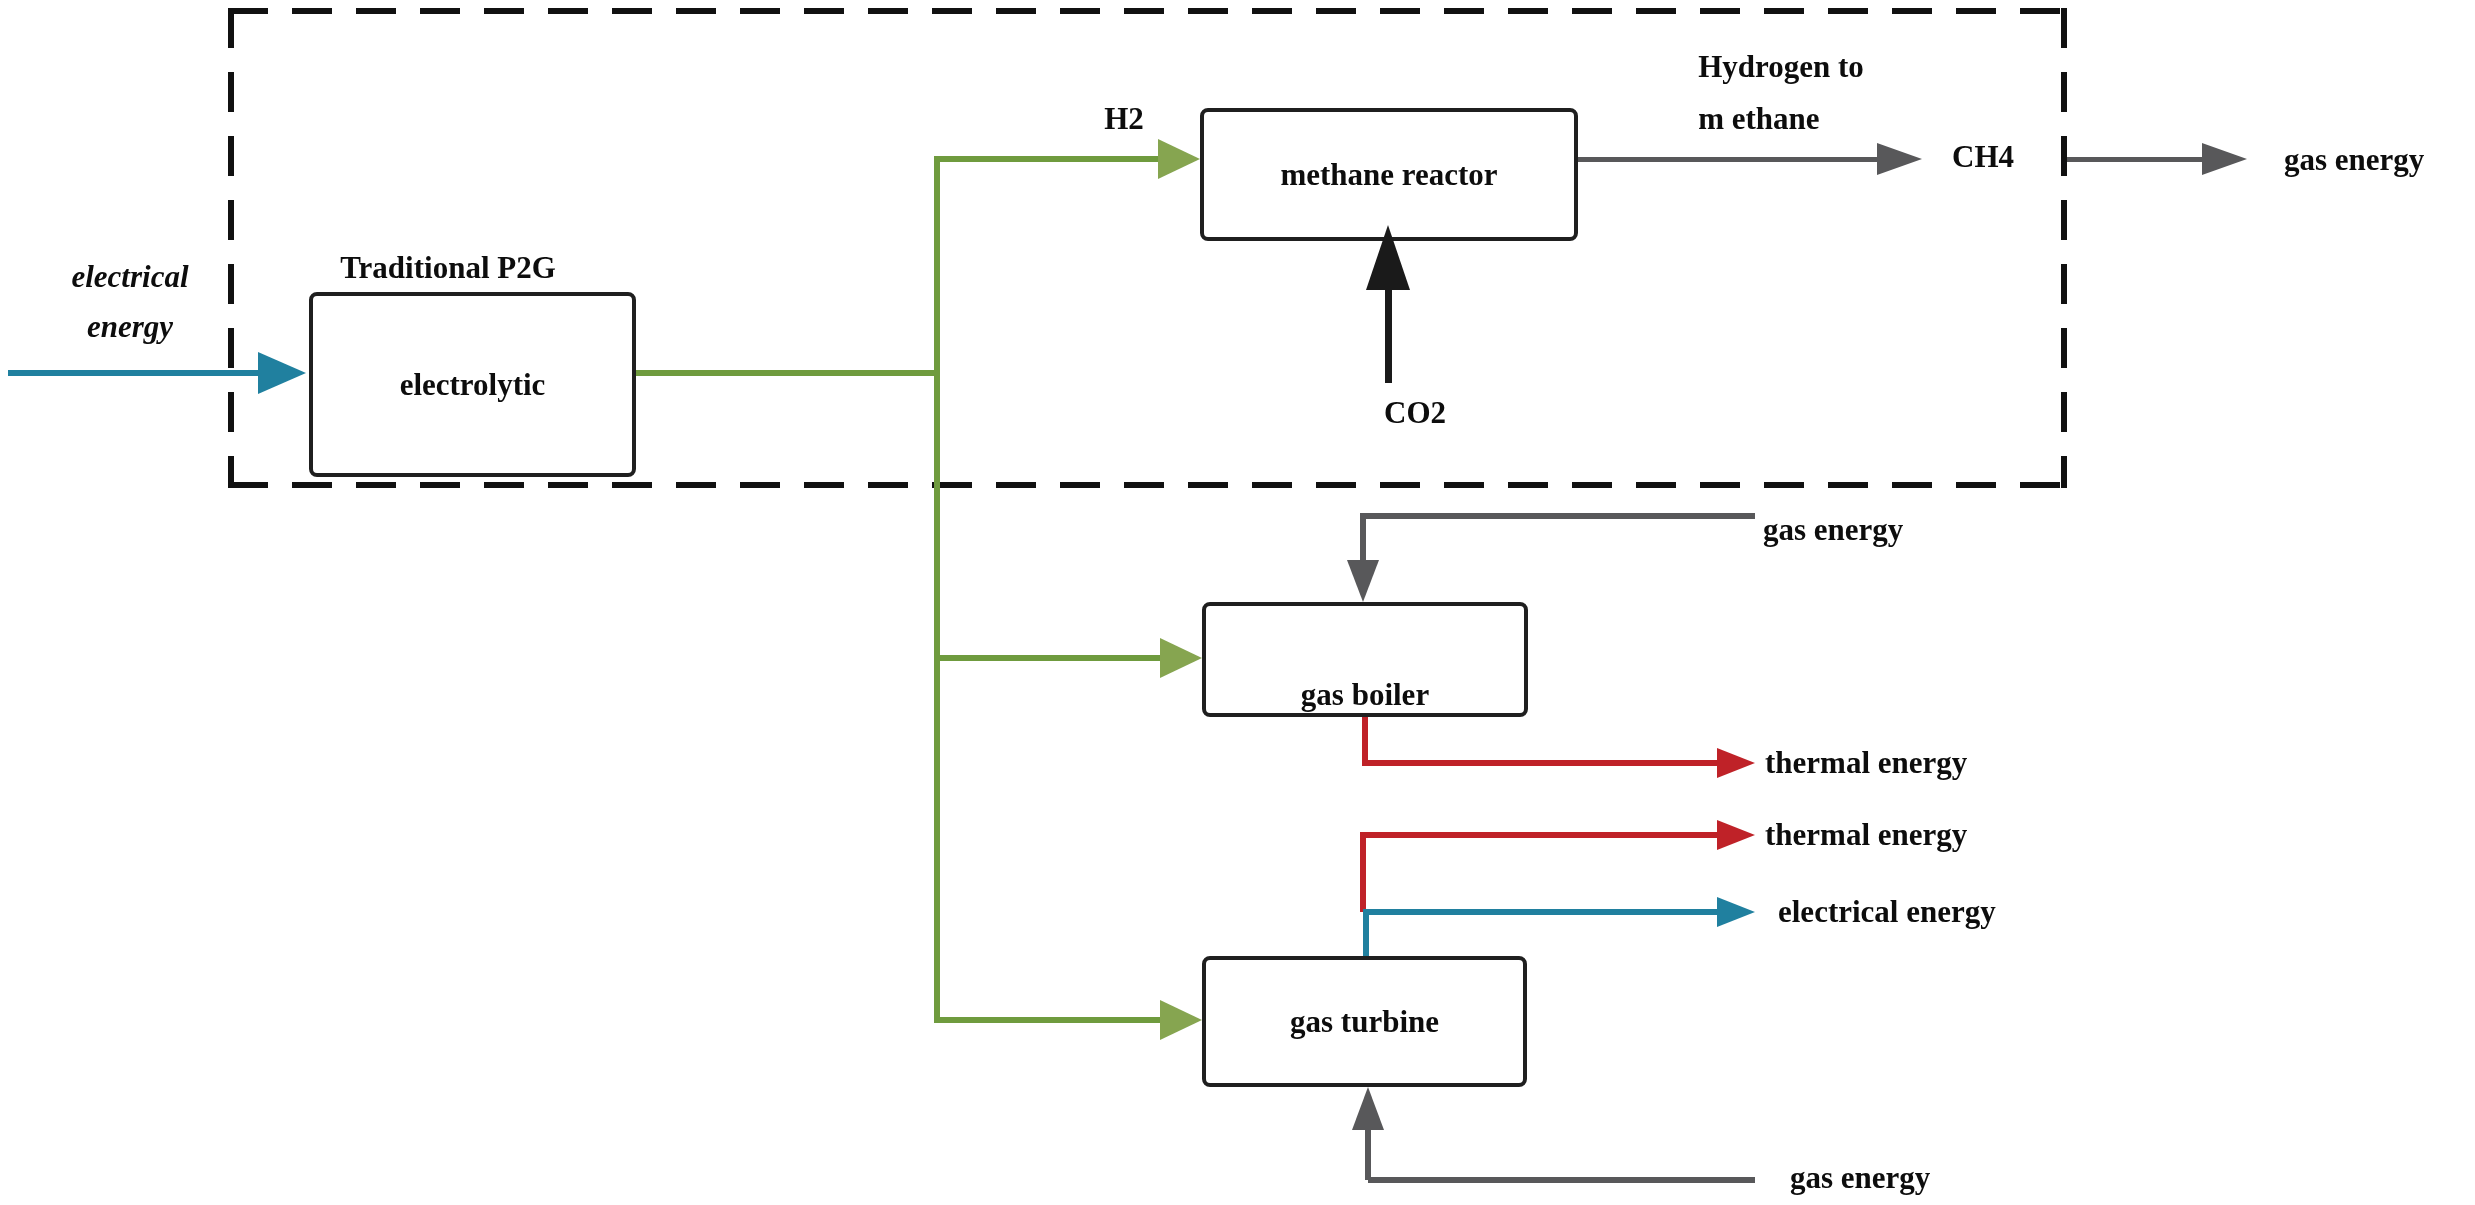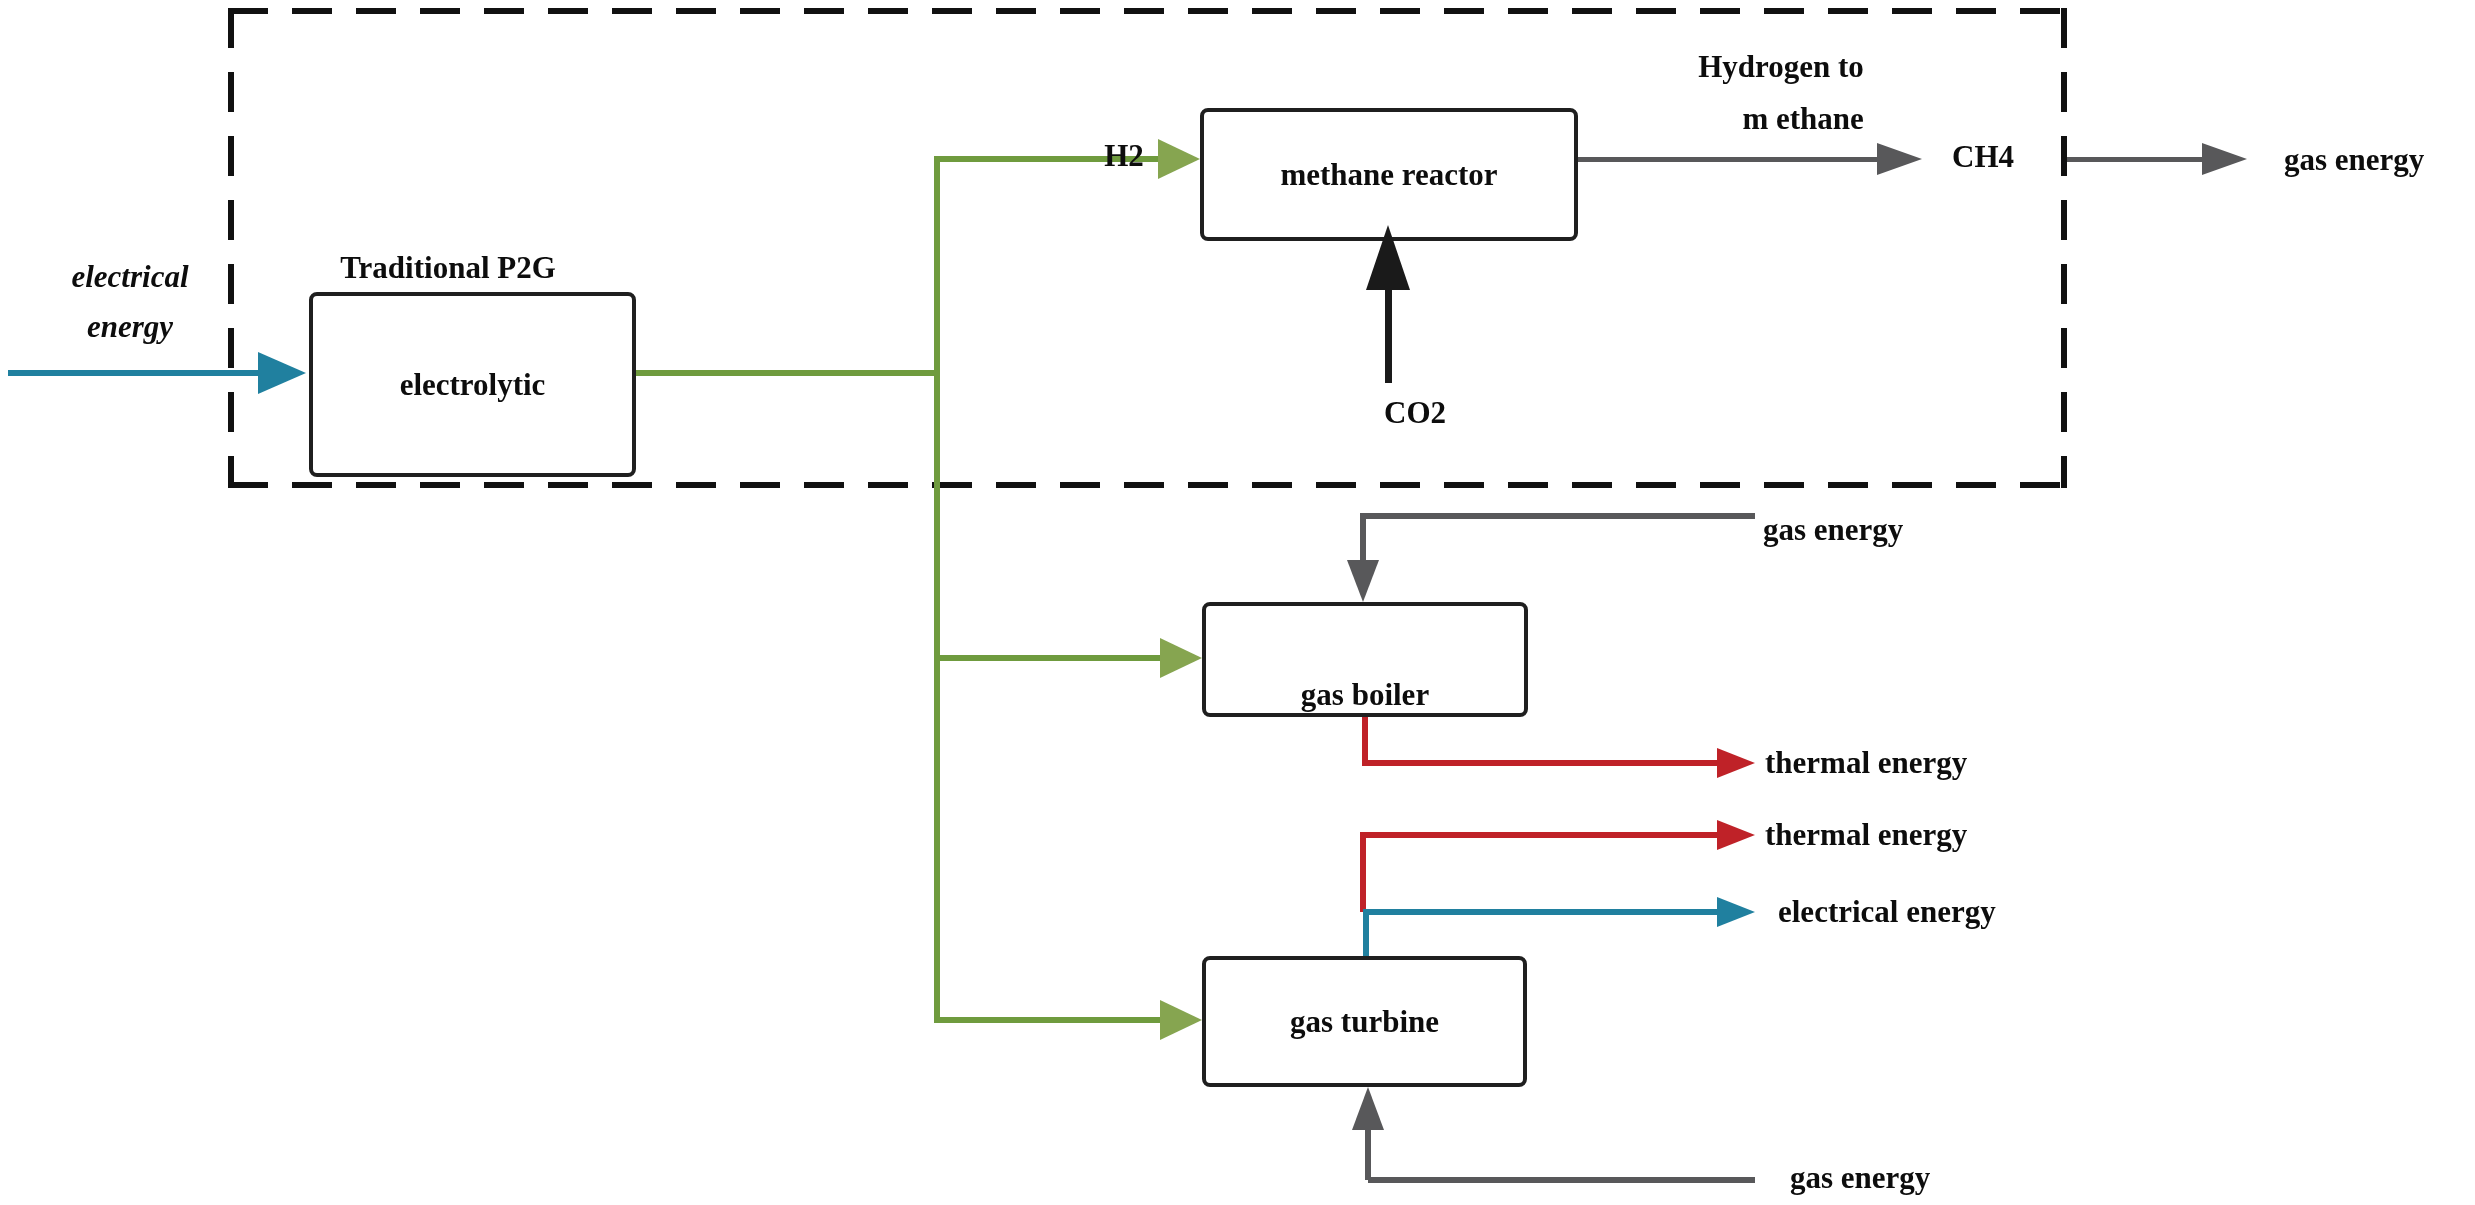--- a/index.html
+++ b/index.html
@@ -15,21 +15,21 @@
   .box{
     position:absolute;
     box-sizing:border-box;
     background:#ffffff;
     border:4px solid #1f1f1f;
     border-radius:8px;
     display:flex;align-items:center;justify-content:center;
     font-size:31px;
   }
   .lbl{position:absolute;font-size:31px;white-space:nowrap;}
-  .lbl.centered{transform:translate(-50%,-50%);text-align:right;}
+  .lbl.centered{transform:translate(-50%,-50%);text-align:left;}
   .lbl.vcenter{transform:translateY(-50%);}
   .hline,.vline{position:absolute;}
   
   .c-green{background:#6f9b3e;}
   .c-teal{background:#20809f;}
   .c-red{background:#bf2228;}
   .c-gray{background:#58585a;}
   .c-black{background:#1a1a1a;}
   
   .dash-h{position:absolute;height:6px;background:repeating-linear-gradient(90deg,#111 0 40px,transparent 40px 64px);}
@@ -71,21 +71,21 @@
 
   <div class="hline c-green" style="left:636px;top:370px;width:304px;height:6px;"></div>
   <div class="vline c-green" style="left:934px;top:156px;width:6px;height:867px;"></div>
   <div class="hline c-green" style="left:934px;top:156px;width:224px;height:6px;"></div>
   <div class="ah r-green" style="left:1158px;top:139px;"></div>
   <div class="hline c-green" style="left:934px;top:655px;width:226px;height:6px;"></div>
   <div class="ah r-green" style="left:1160px;top:638px;"></div>
   <div class="hline c-green" style="left:934px;top:1017px;width:226px;height:6px;"></div>
   <div class="ah r-green" style="left:1160px;top:1000px;"></div>
 
-  <div class="lbl centered" style="left:1124px;top:119px;margin-top:37px;">H2</div>
+  <div class="lbl centered" style="left:1124px;top:119px;">H2</div>
 
   <div class="box" style="left:1200px;top:108px;width:378px;height:133px;">
     <span>methane reactor</span>
   </div>
 
   <div class="vline c-black" style="left:1385px;top:288px;width:7px;height:95px;"></div>
   <div class="ah u-black" style="left:1366px;top:225px;"></div>
   <div class="lbl centered" style="left:1415px;top:413px;">CO2</div>
 
   <div class="lbl centered" style="left:1781px;top:93px;line-height:52px;">

